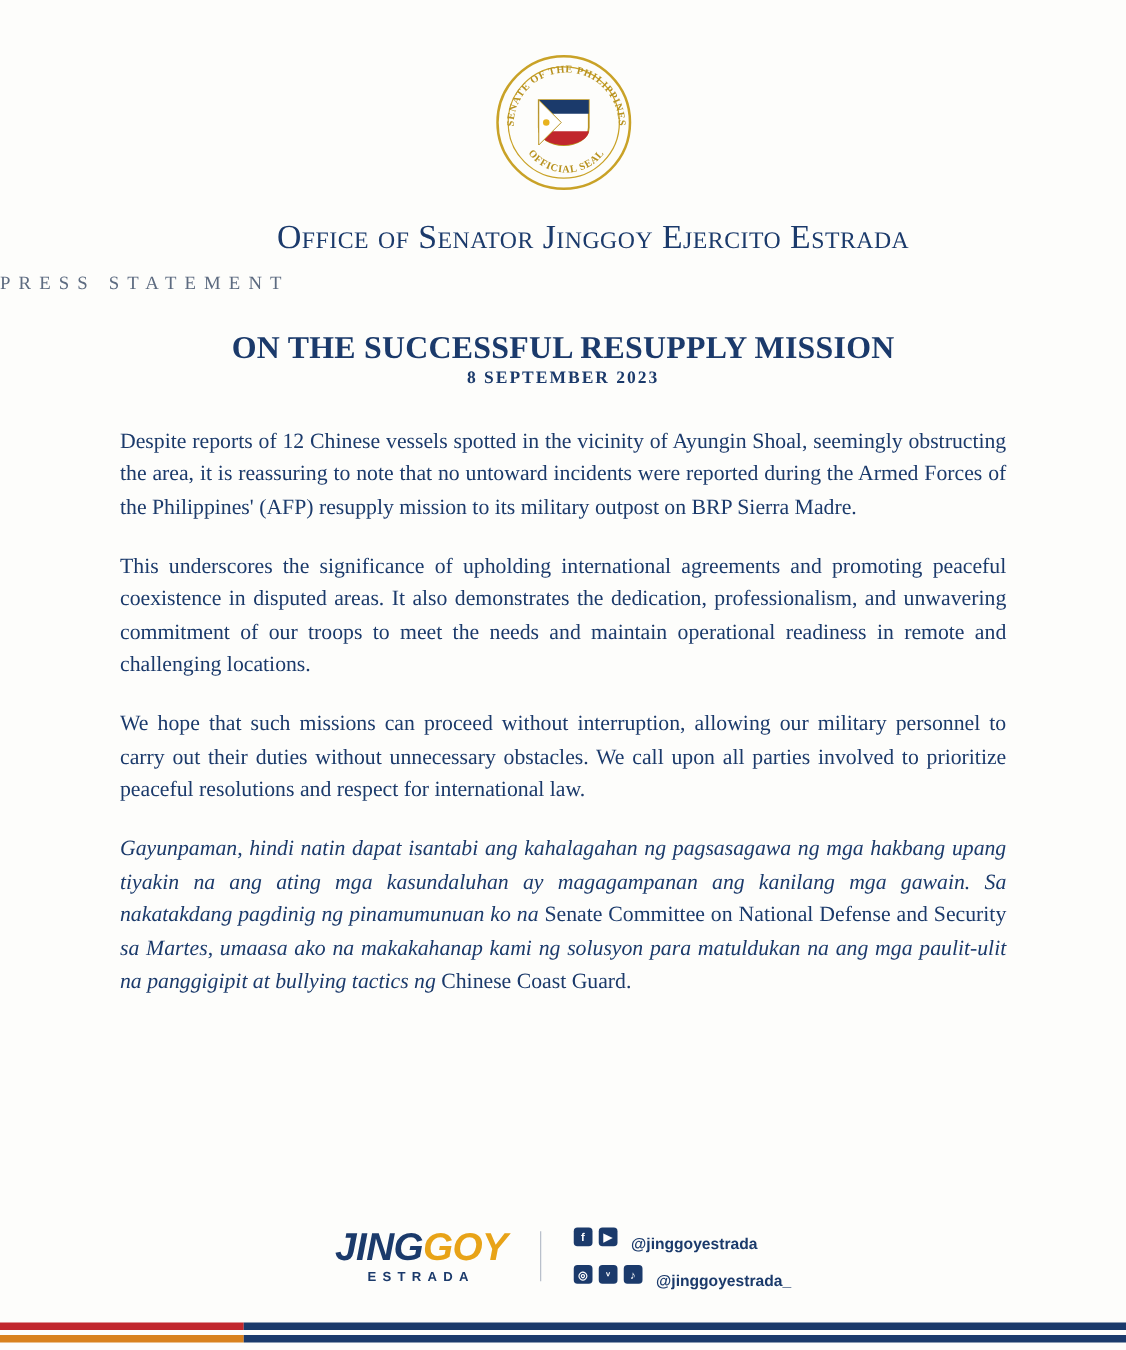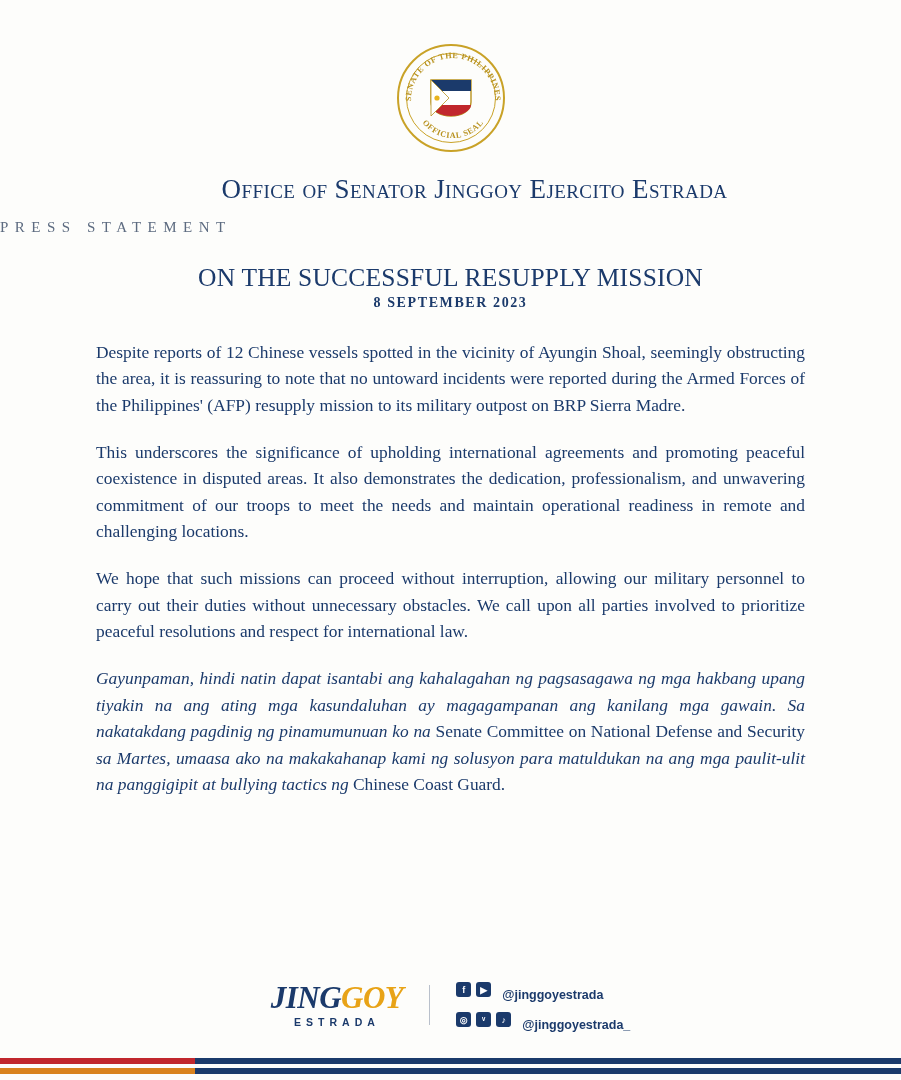--- a/index.html
+++ b/index.html
@@ -81,21 +81,21 @@
     margin-top: 14px;
     font-size: 15px;
     letter-spacing: 6.5px;
     color: #5d6b80;
     font-variant: small-caps;
   }
   .headline {
     text-align: center;
     margin-top: 26px;
     font-size: 25.5px;
-    font-weight: normal;
+    font-weight: bold;
     line-height: 1.28;
     color: #1b3a6b;
     letter-spacing: 0.2px;
   }
   .date-line {
     text-align: center;
     margin-top: 0;
     font-size: 14px;
     letter-spacing: 1.6px;
     color: #1b3a6b;
@@ -129,21 +129,21 @@
     align-items: center;
     justify-content: center;
     gap: 26px;
     padding-bottom: 22px;
   }
   .logo {
     text-align: center;
     line-height: 1;
   }
   .logo .word {
-    font-family: Liberation Serif, serif;
+    font-family: Liberation Sans, sans-serif;
     font-weight: bold;
     font-size: 31px;
     letter-spacing: -0.5px;
     font-style: italic;
   }
   .logo .j1 { color: #1b3a6b; }
   .logo .j2 { color: #e8a317; }
   .logo .sub {
     font-family: "Liberation Sans", sans-serif;
     font-size: 10.5px;

